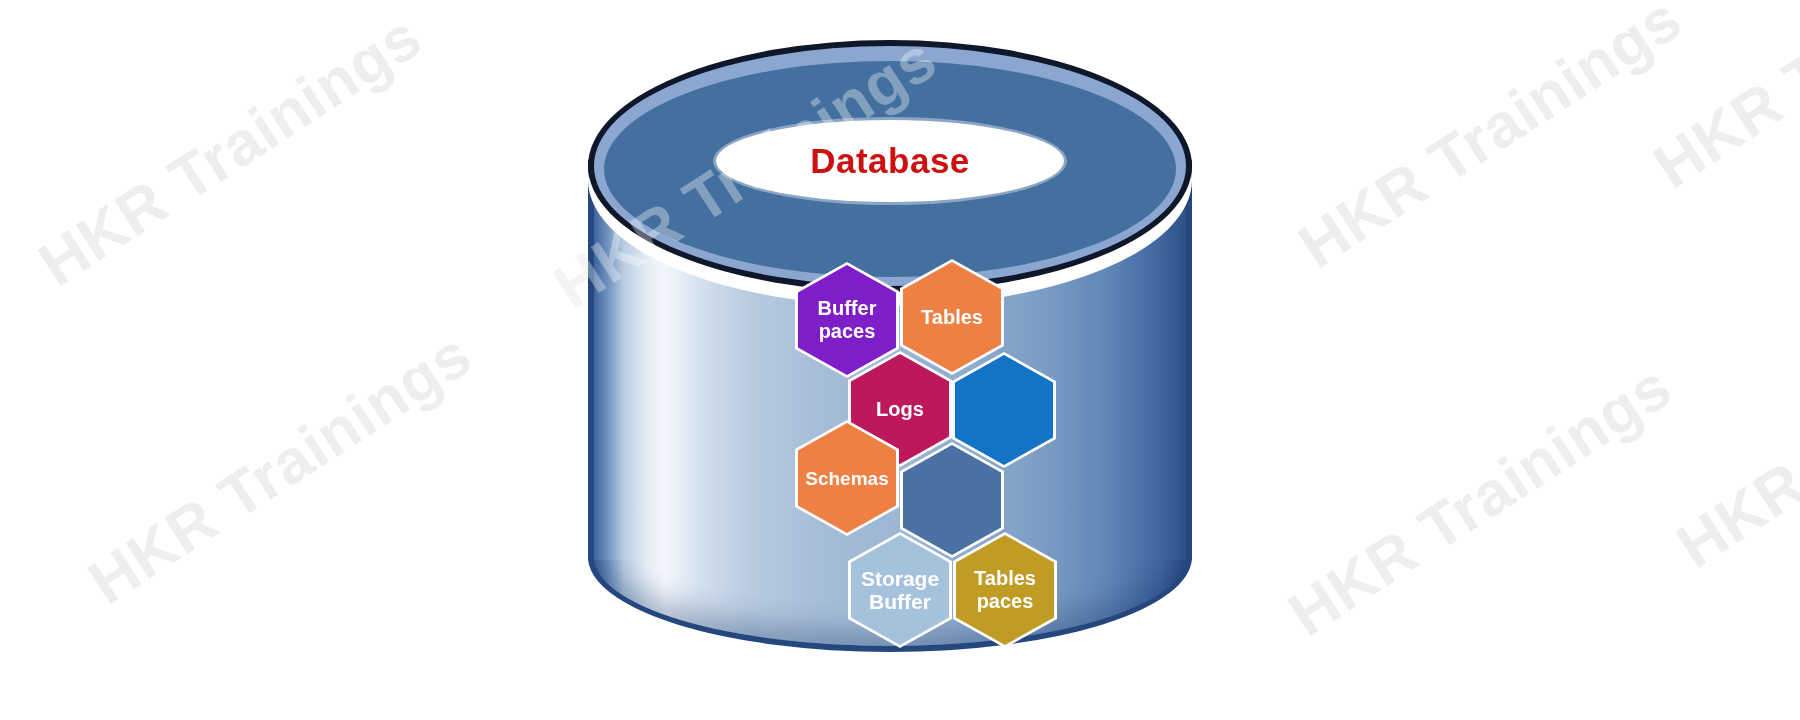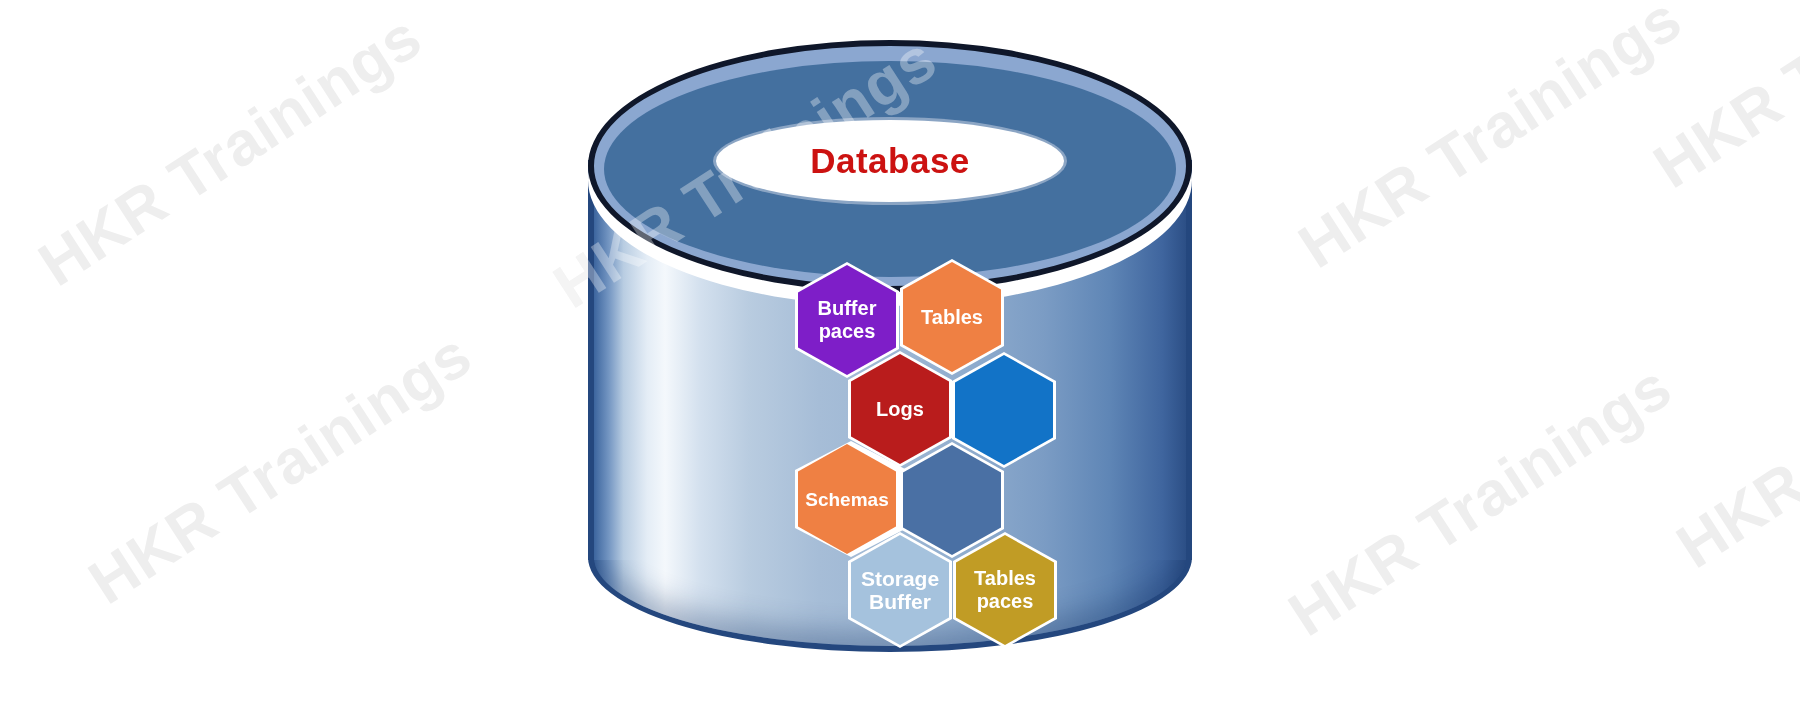--- a/index.html
+++ b/index.html
@@ -71,21 +71,21 @@
   .hex-in{
     position:absolute;left:3px;top:3px;width:98px;height:110px;
     clip-path:polygon(50% 0%,100% 25%,100% 75%,50% 100%,0% 75%,0% 25%);
     display:flex;flex-direction:column;align-items:center;justify-content:center;
     color:#ffffff;font-weight:bold;font-size:20px;line-height:23px;text-align:center;
   }
   .hex-buffer   {left:795px;top:262px;}
   .hex-tables   {left:900px;top:259px;}
   .hex-logs     {left:848px;top:351px;}
   .hex-blue     {left:952px;top:352px;}
-  .hex-schemas  {left:795px;top:441px;padding-left:8px;}
+  .hex-schemas  {left:795px;top:420px;}
   .hex-steel    {left:900px;top:442px;}
   .hex-storage  {left:848px;top:532px;}
   .hex-tspaces  {left:953px;top:532px;}
   .hex-buffer  .hex-in{background:#7E1EC8;}
   .hex-tables  .hex-in{background:#EF8043;}
   .hex-logs    .hex-in{background:#FA9C1B;}
   .hex-blue    .hex-in{background:#1273C7;}
   .hex-schemas .hex-in{background:#EF8043;font-size:19px;}
   .hex-steel   .hex-in{background:#4A70A4;}
   .hex-storage .hex-in{background:#A5C2DD;font-size:21px;}
@@ -123,21 +123,21 @@
     </div>
   </div>
 
   <div class="hex hex-tables">
     <div class="hex-in" style="background: rgb(239, 128, 67);">
       <span>Tables</span>
     </div>
   </div>
 
   <div class="hex hex-logs">
-    <div class="hex-in" style="background: #b91c1c;">
+    <div class="hex-in" style="background: #be185d;">
       <span>Logs</span>
     </div>
   </div>
 
   <div class="hex hex-blue">
     <div class="hex-in" style="background: rgb(18, 115, 199);"></div>
   </div>
 
   <div class="hex hex-schemas">
     <div class="hex-in" style="background: rgb(239, 128, 67);">

